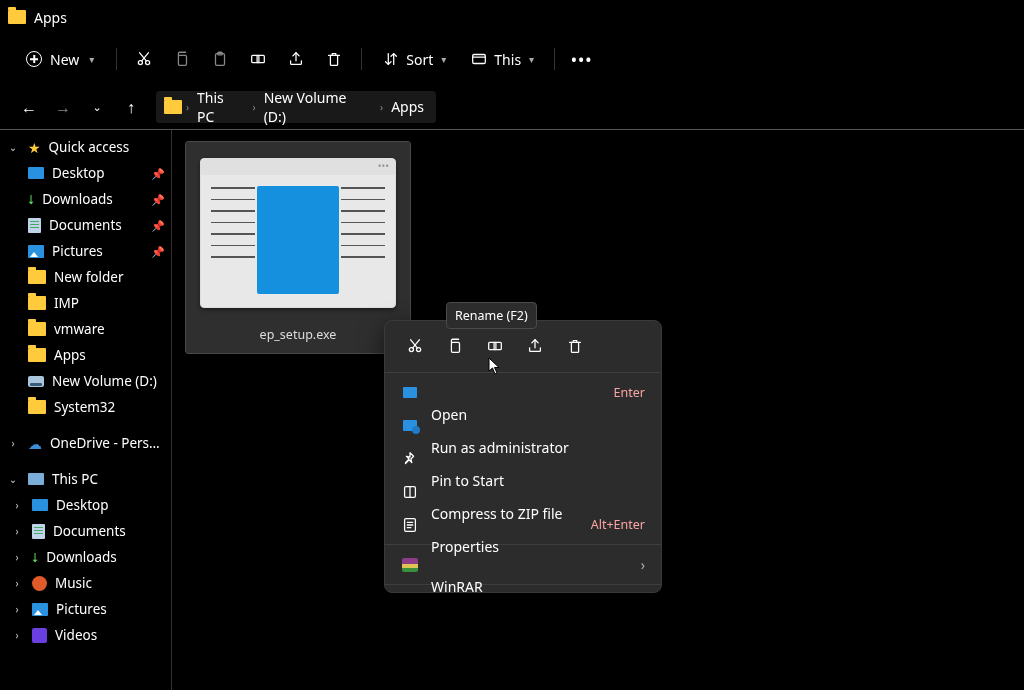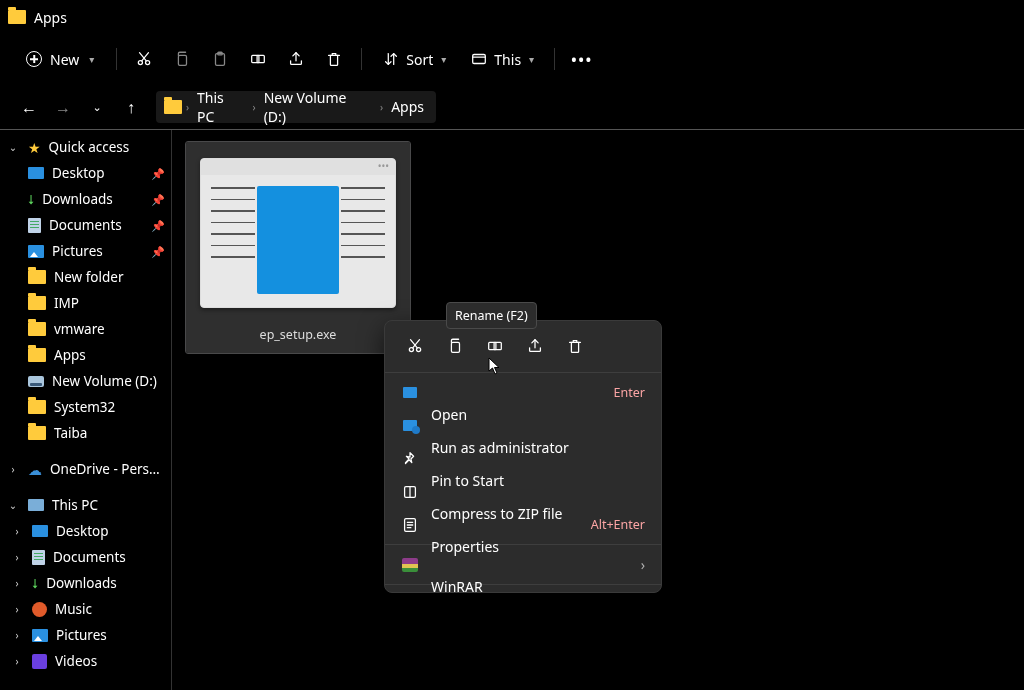--- a/index.html
+++ b/index.html
@@ -335,24 +335,20 @@
         <span class="side-label">Apps</span>
       </div>
     <div class="side-item lvl1">
         <span class="icon-drive-sm"></span>
         <span class="side-label">New Volume (D:)</span>
       </div>
     <div class="side-item lvl1">
         <span class="folder-icon-sm"></span>
         <span class="side-label">System32</span>
       </div>
-    <div class="side-item lvl1">
-        <span class="folder-icon-sm"></span>
-        <span class="side-label">Taiba</span>
-      </div>
 
     <div class="side-spacer"></div>
     <div class="side-item lvl0">
       <span class="side-exp">›</span>
       <span class="icon-cloud-sm">☁</span>
       <span class="side-label">OneDrive - Personal</span>
     </div>
 
     <div class="side-spacer"></div>
     <div class="side-item lvl0">

